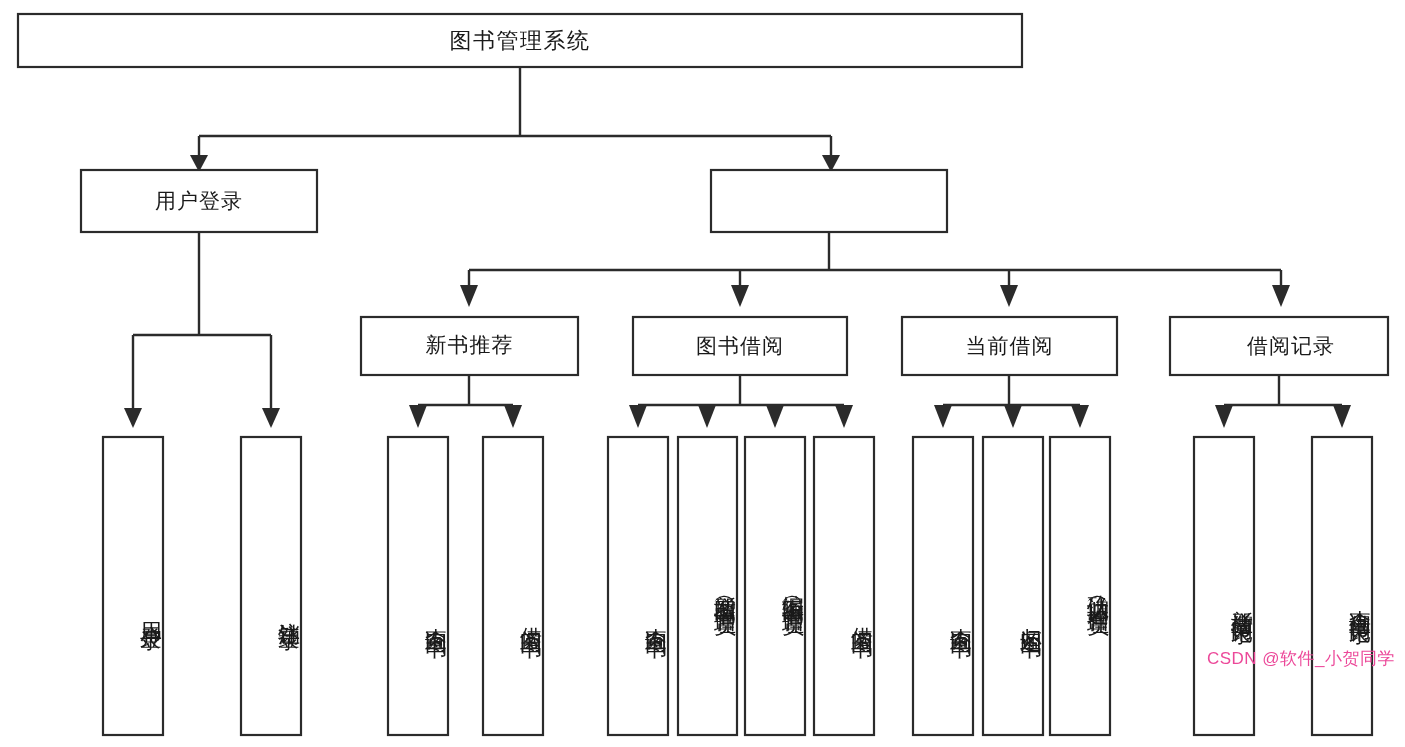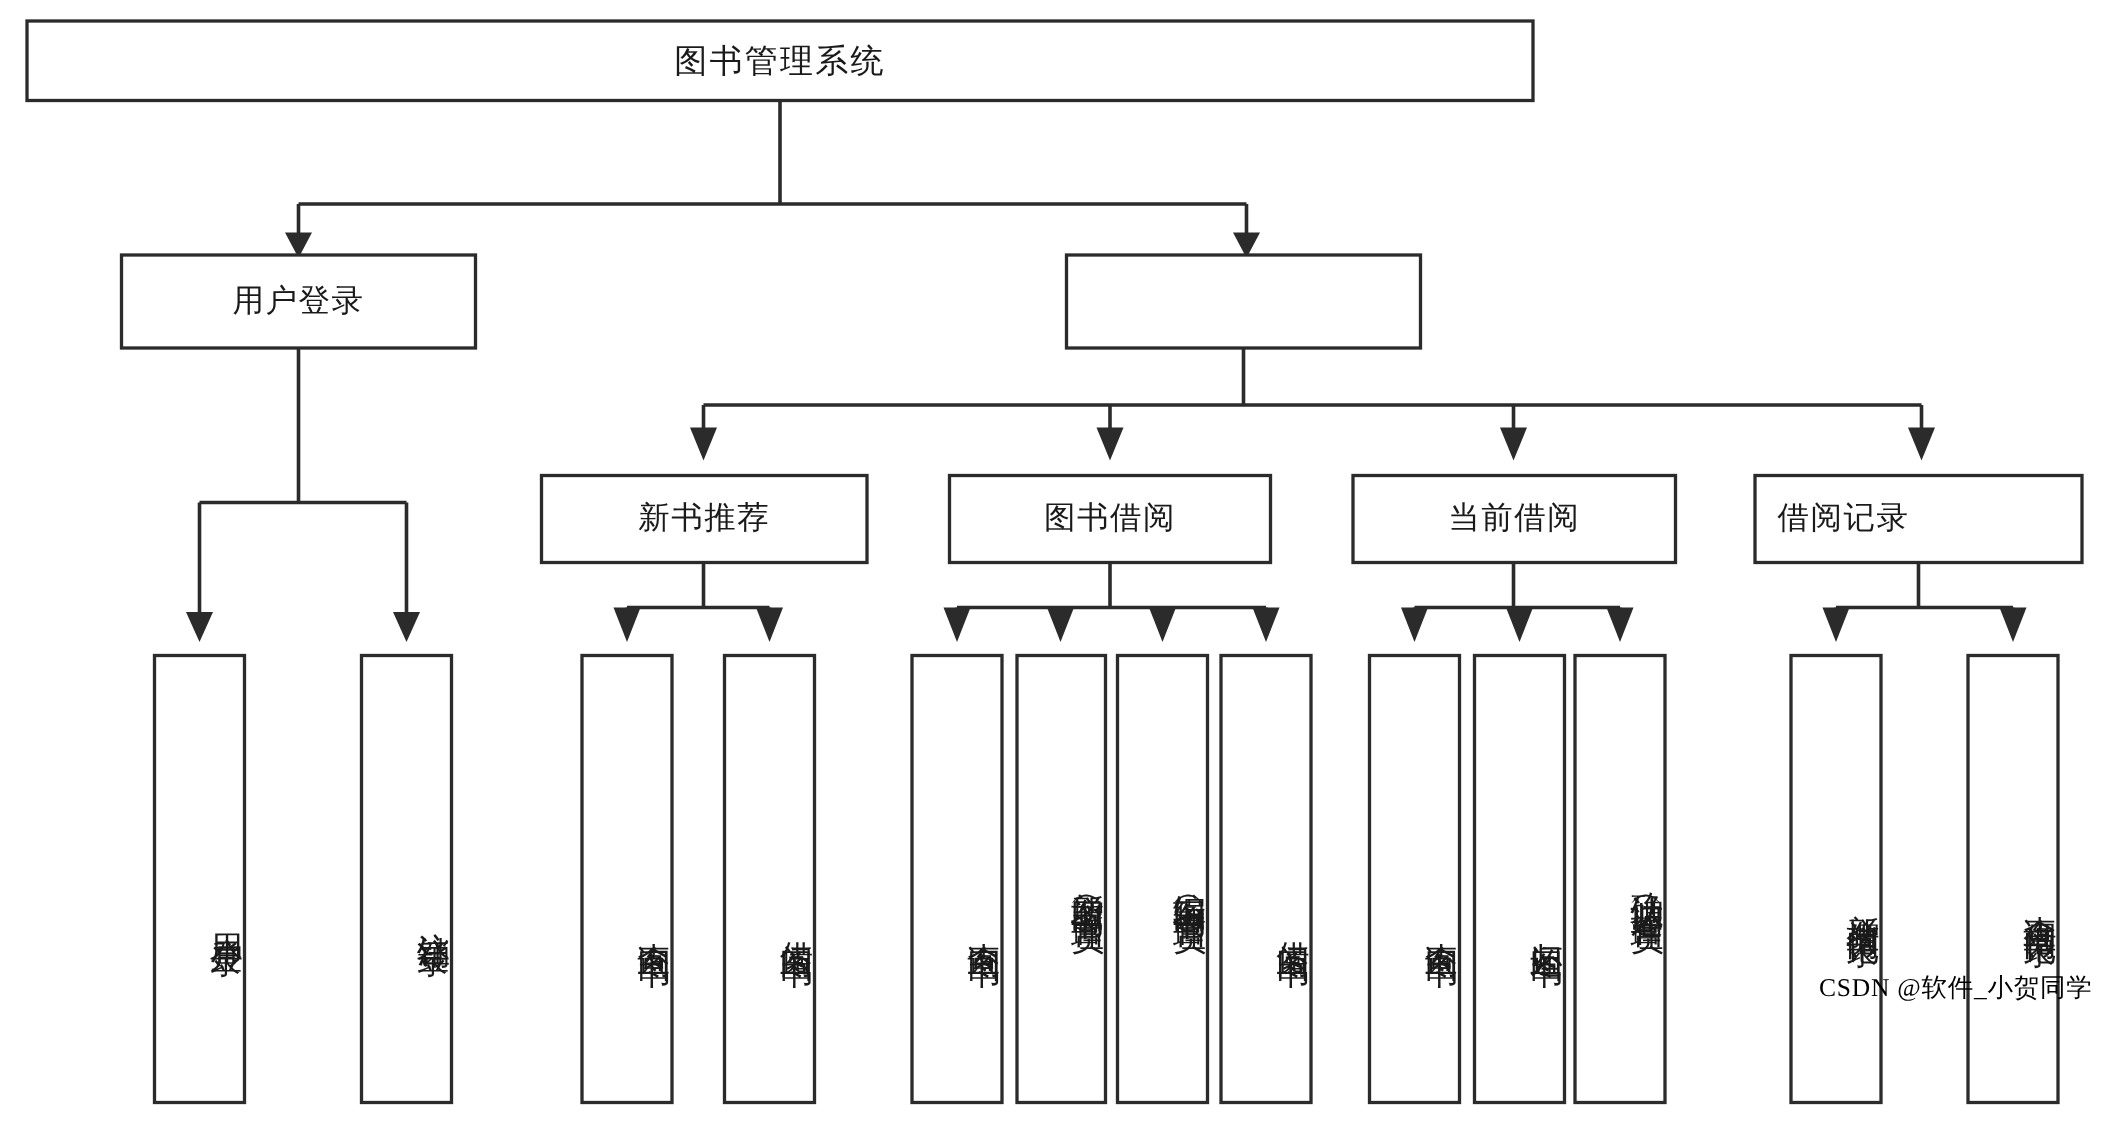--- a/index.html
+++ b/index.html
@@ -69,24 +69,24 @@
   }
   .node-label.root {
     font-size: 22px;
     letter-spacing: 1.5px;
   }
   #watermark {
     position: absolute;
     right: 10px;
     bottom: 6px;
     font-size: 17px;
-    color: #000000;
+    color: #ec4899;
     letter-spacing: 0.5px;
     white-space: nowrap;
-    font-family: Liberation Serif, serif;
+    font-family: Liberation Sans, sans-serif;
   }
 </style>
 </head>
 <body>
 
 <div id="diagram-root">
 
   <svg id="diagram-svg" viewBox="0 0 1405 747">
     <defs>
       <marker id="arrow" viewBox="0 0 10 10" refX="9" refY="5" markerWidth="7" markerHeight="7" orient="auto-start-reverse">
@@ -170,21 +170,21 @@
     <rect class="node-box" x="1312" y="437" width="60" height="298"></rect>
   </svg>
 
   <div class="node-label root" style="left:18px; top:14px; width:1004px; height:53px;">图书管理系统</div>
 
   <div class="node-label horizontal" style="left:81px; top:170px; width:236px; height:62px;">用户登录</div>
 
   <div class="node-label horizontal" style="left:361px; top:317px; width:217px; height:58px;font-family:Liberation Serif, serif;">新书推荐</div>
   <div class="node-label horizontal" style="left:633px; top:317px; width:214px; height:58px;">图书借阅</div>
   <div class="node-label horizontal" style="left:902px; top:317px; width:215px; height:58px;">当前借阅</div>
-  <div class="node-label horizontal" style="left:1108px; top:317px; width:218px; height:58px;padding-left:24px;">借阅记录</div>
+  <div class="node-label horizontal" style="left:1170px; top:317px; width:218px; height:58px;padding-left:24px;">借阅记录</div>
 
   <div class="node-label vertical" style="left:103px; top:478px; width:60px; height:257px;">用户登录</div>
   <div class="node-label vertical" style="left:241px; top:478px; width:60px; height:257px;">注销登录</div>
 
   <div class="node-label vertical" style="left:388px; top:490px; width:60px; height:245px;">查询图书</div>
   <div class="node-label vertical" style="left:483px; top:490px; width:60px; height:245px;">借阅图书</div>
 
   <div class="node-label vertical" style="left:608px; top:490px; width:60px; height:245px;">查询图书</div>
   <div class="node-label vertical" style="left:678px; top:440px; width:59px; height:295px;">新增图书（管理员）</div>
   <div class="node-label vertical" style="left:745px; top:440px; width:60px; height:295px;">编辑图书（管理员）</div>

